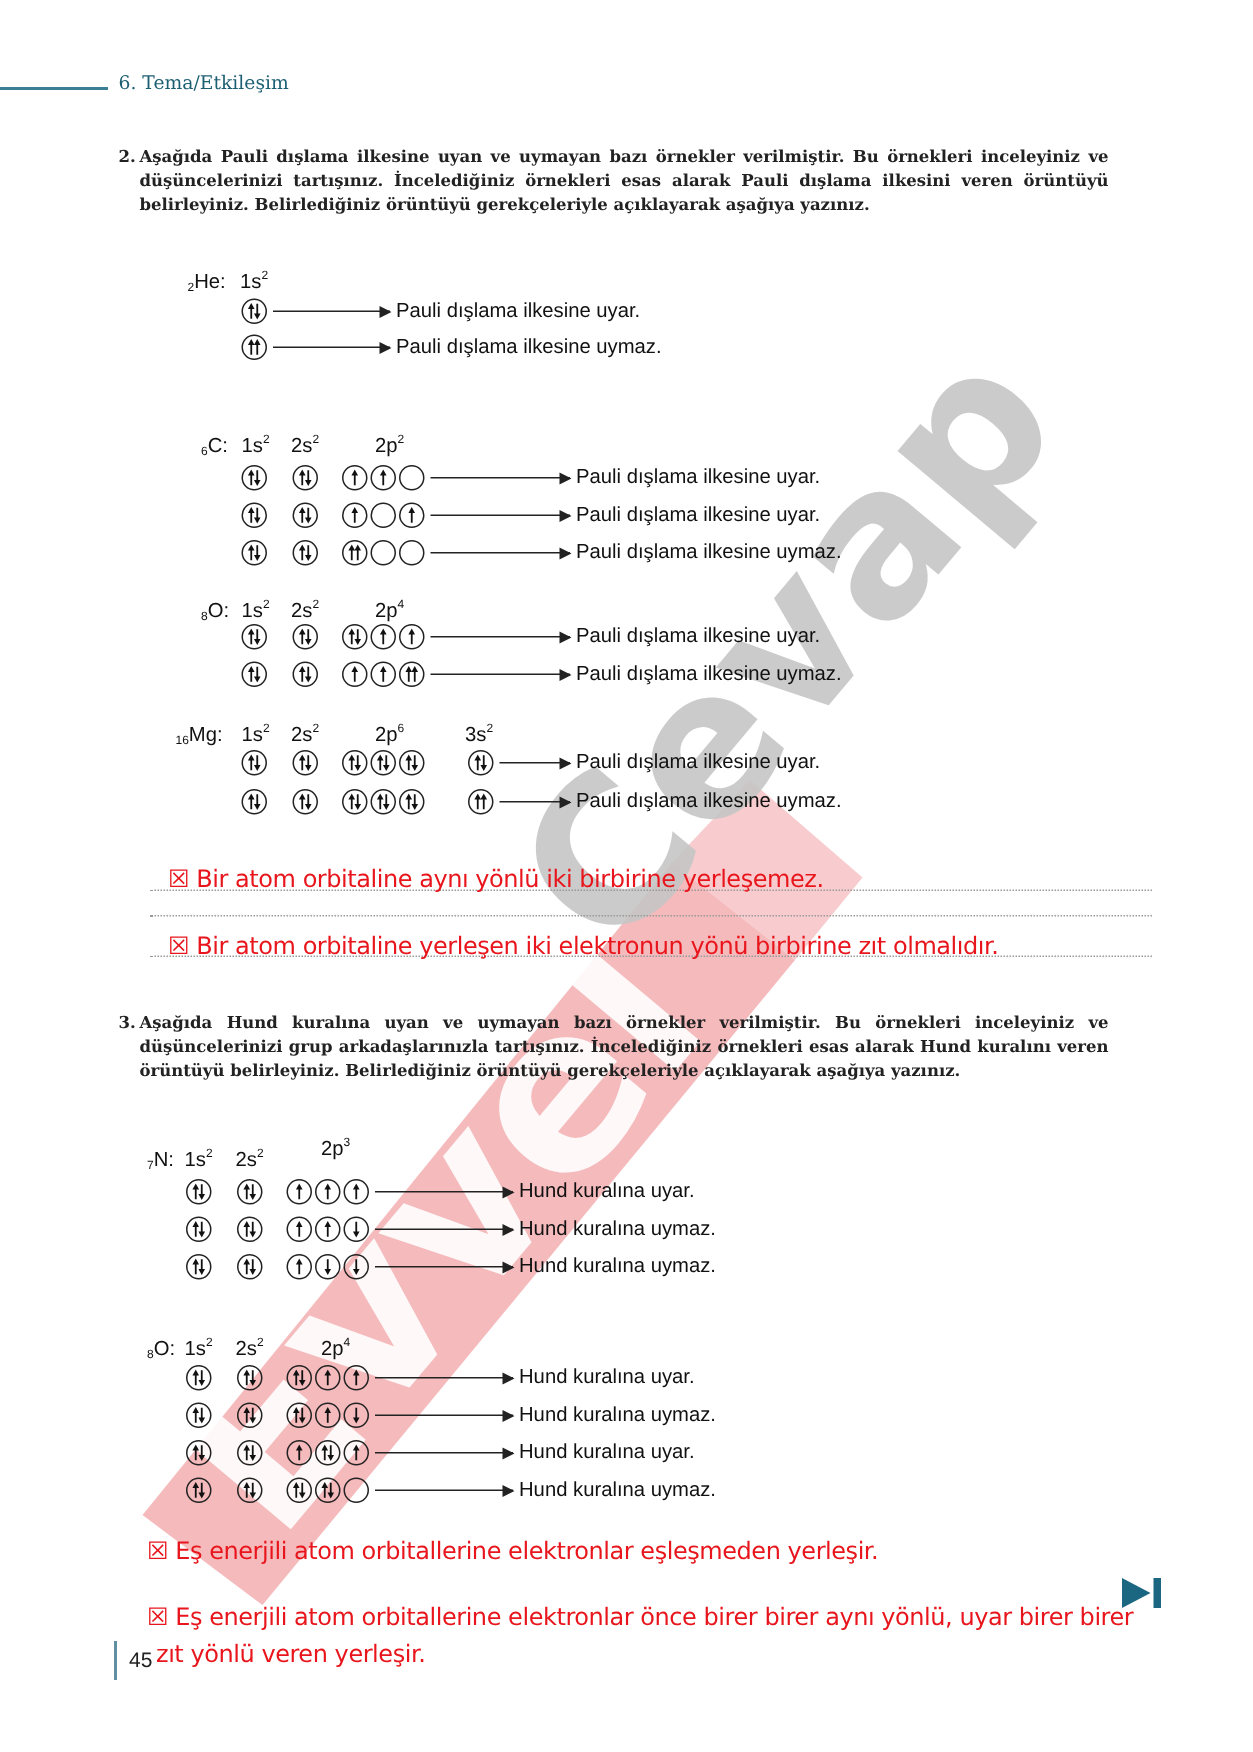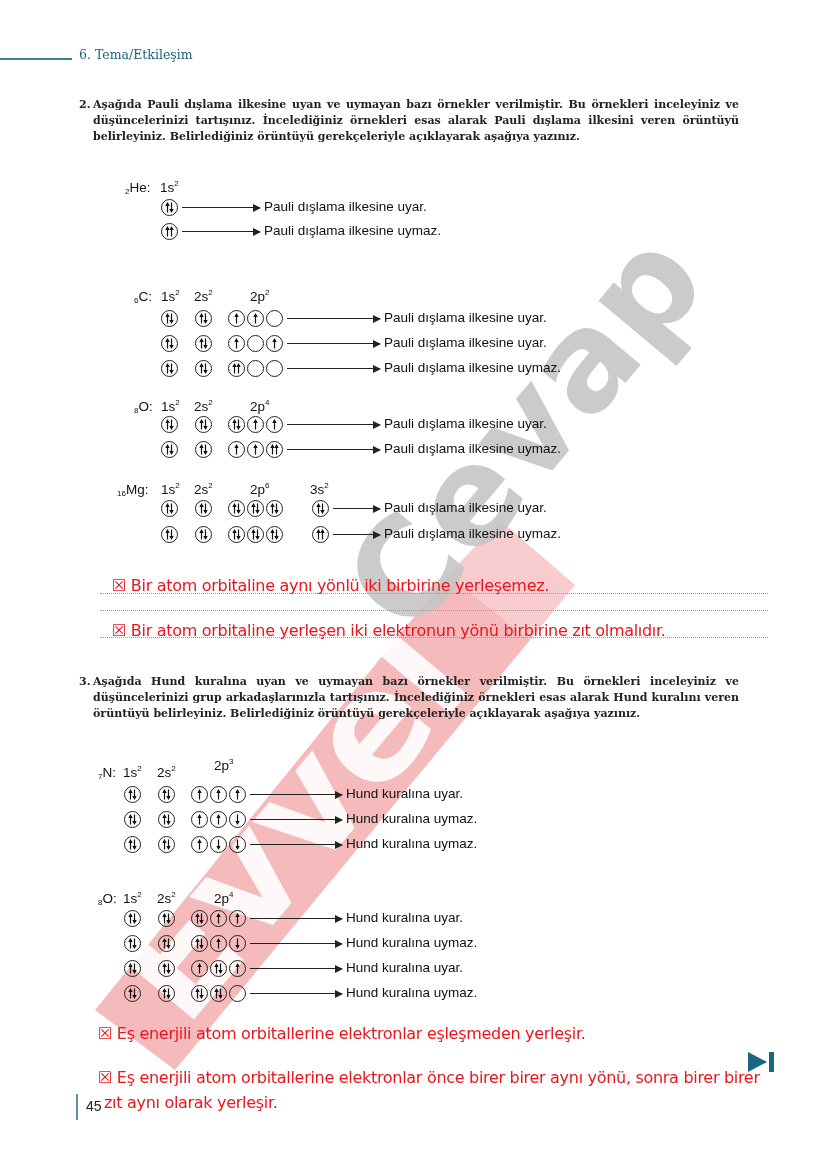--- a/index.html
+++ b/index.html
@@ -621,21 +621,21 @@
         <line x1="8.5" y1="1.5" x2="8.5" y2="9.5" stroke="#111" stroke-width="1.2"></line>
         <polygon points="6.3,8 10.7,8 8.5,12" fill="#111"></polygon>
       </svg>
     </div>
     <div class="orb" style="left: 229px; top: 985px;"></div>
     <div class="arrow-line" style="left: 250px; top: 993px; width: 92px;"></div>
     <div class="result-text" style="left: 346px; top: 985px;">Hund kuralına uymaz.</div>
   </div>
 
 <div class="answer" style="left:98px; top:1024px;">☒ Eş enerjili atom orbitallerine elektronlar eşleşmeden yerleşir.</div>
-<div class="answer" style="left:98px; top:1068px;">☒ Eş enerjili atom orbitallerine elektronlar önce birer birer aynı yönü, sonra birer birer</div>
-<div class="answer" style="left:104px; top:1093px;">zıt aynı olarak yerleşir.</div>
+<div class="answer" style="left:98px; top:1068px;">☒ Eş enerjili atom orbitallerine elektronlar önce birer birer aynı yönlü, uyar birer birer</div>
+<div class="answer" style="left:104px; top:1093px;">zıt yönlü veren yerleşir.</div>
 
 <div class="abs page-bar"></div>
 <div class="abs page-num">45</div>
 <svg class="abs" style="left:748px; top:1051px;" width="28" height="22" viewBox="0 0 28 22">
   <polygon points="0,1 19,11 0,21" fill="#1b6680"></polygon>
   <rect x="21" y="1" width="5" height="20" fill="#1b6680"></rect>
 </svg>
 
 </body></html>

